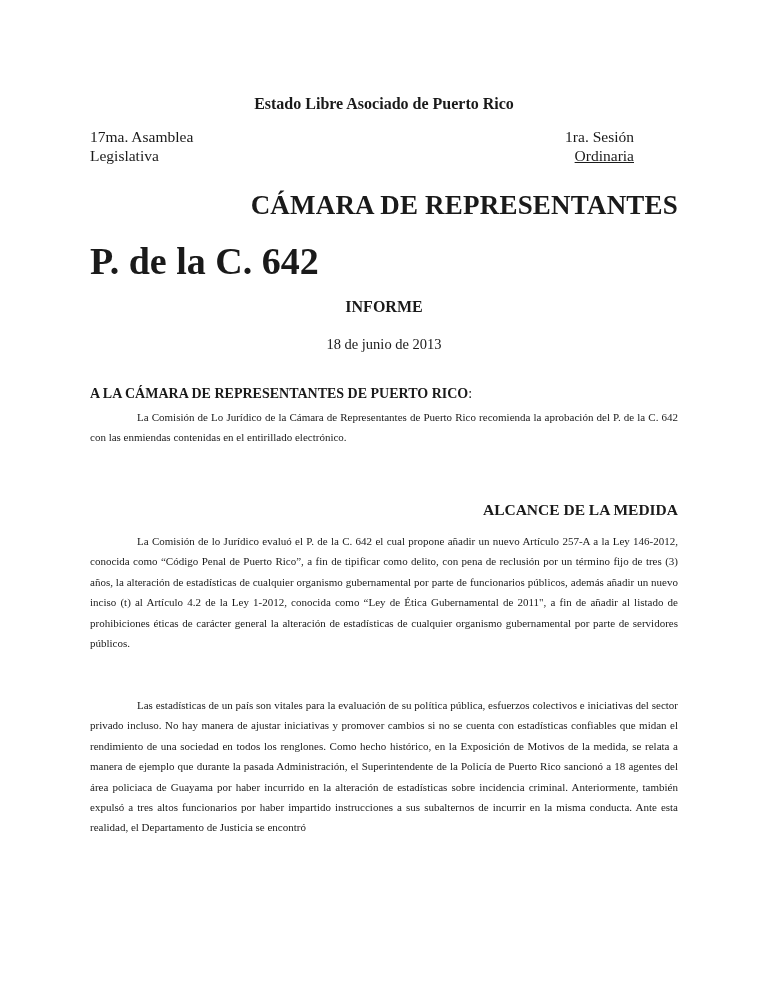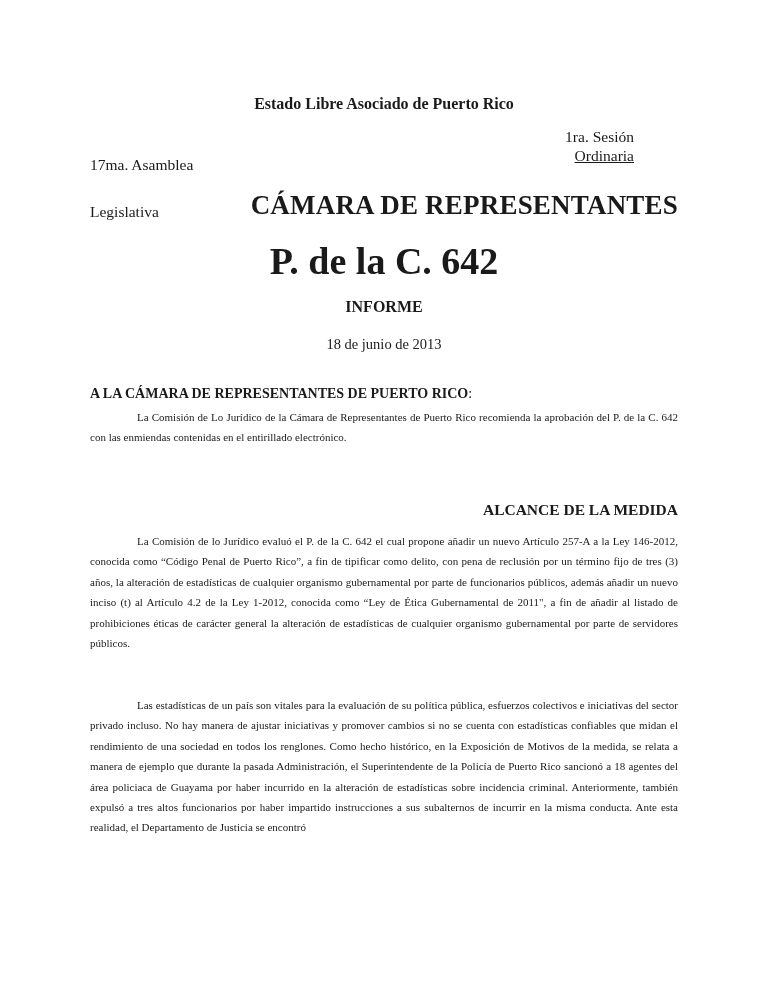--- a/index.html
+++ b/index.html
@@ -40,38 +40,38 @@
     }
     .session-right {
       position: absolute;
       top: 127px;
       right: 44px;
       font-size: 15.5px;
       line-height: 19px;
       text-align: right;
     }
     .session-right span { display: block; margin-left: 48px; }
-    .session-left span { display: block; margin-top: 28px; }
+    .session-left span { display: block; }
     .chamber {
       position: absolute;
       top: 190px;
       left: 0;
       width: 588px;
       text-align: right;
       font-weight: bold;
       font-size: 27px;
       line-height: 30px;
       letter-spacing: 0.2px;
     }
     .bill-number {
       position: absolute;
       top: 238px;
       left: 0;
       width: 588px;
-      text-align: center;
+      text-align: left;
       font-weight: bold;
       font-size: 38px;
       line-height: 46px;
     }
     .report-label {
       position: absolute;
       top: 297px;
       left: 0;
       width: 588px;
       text-align: center;

